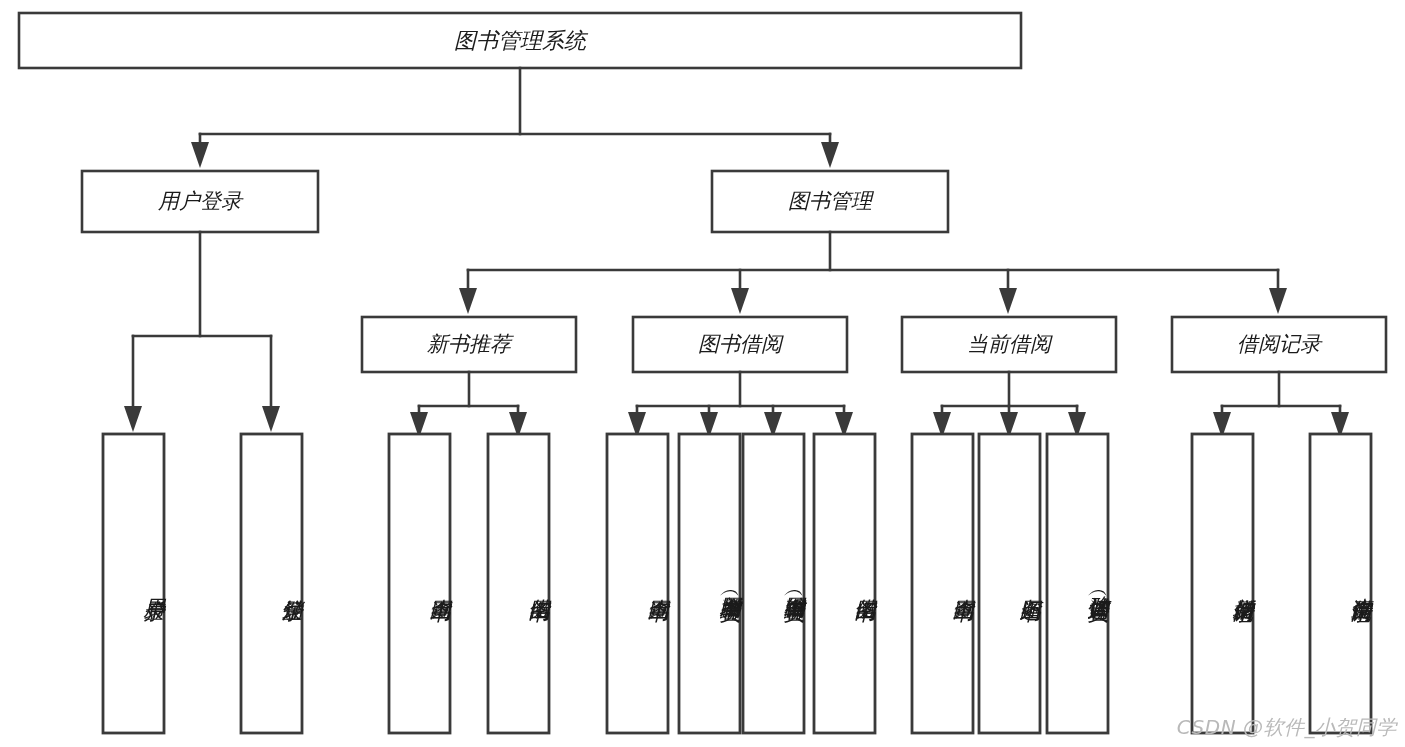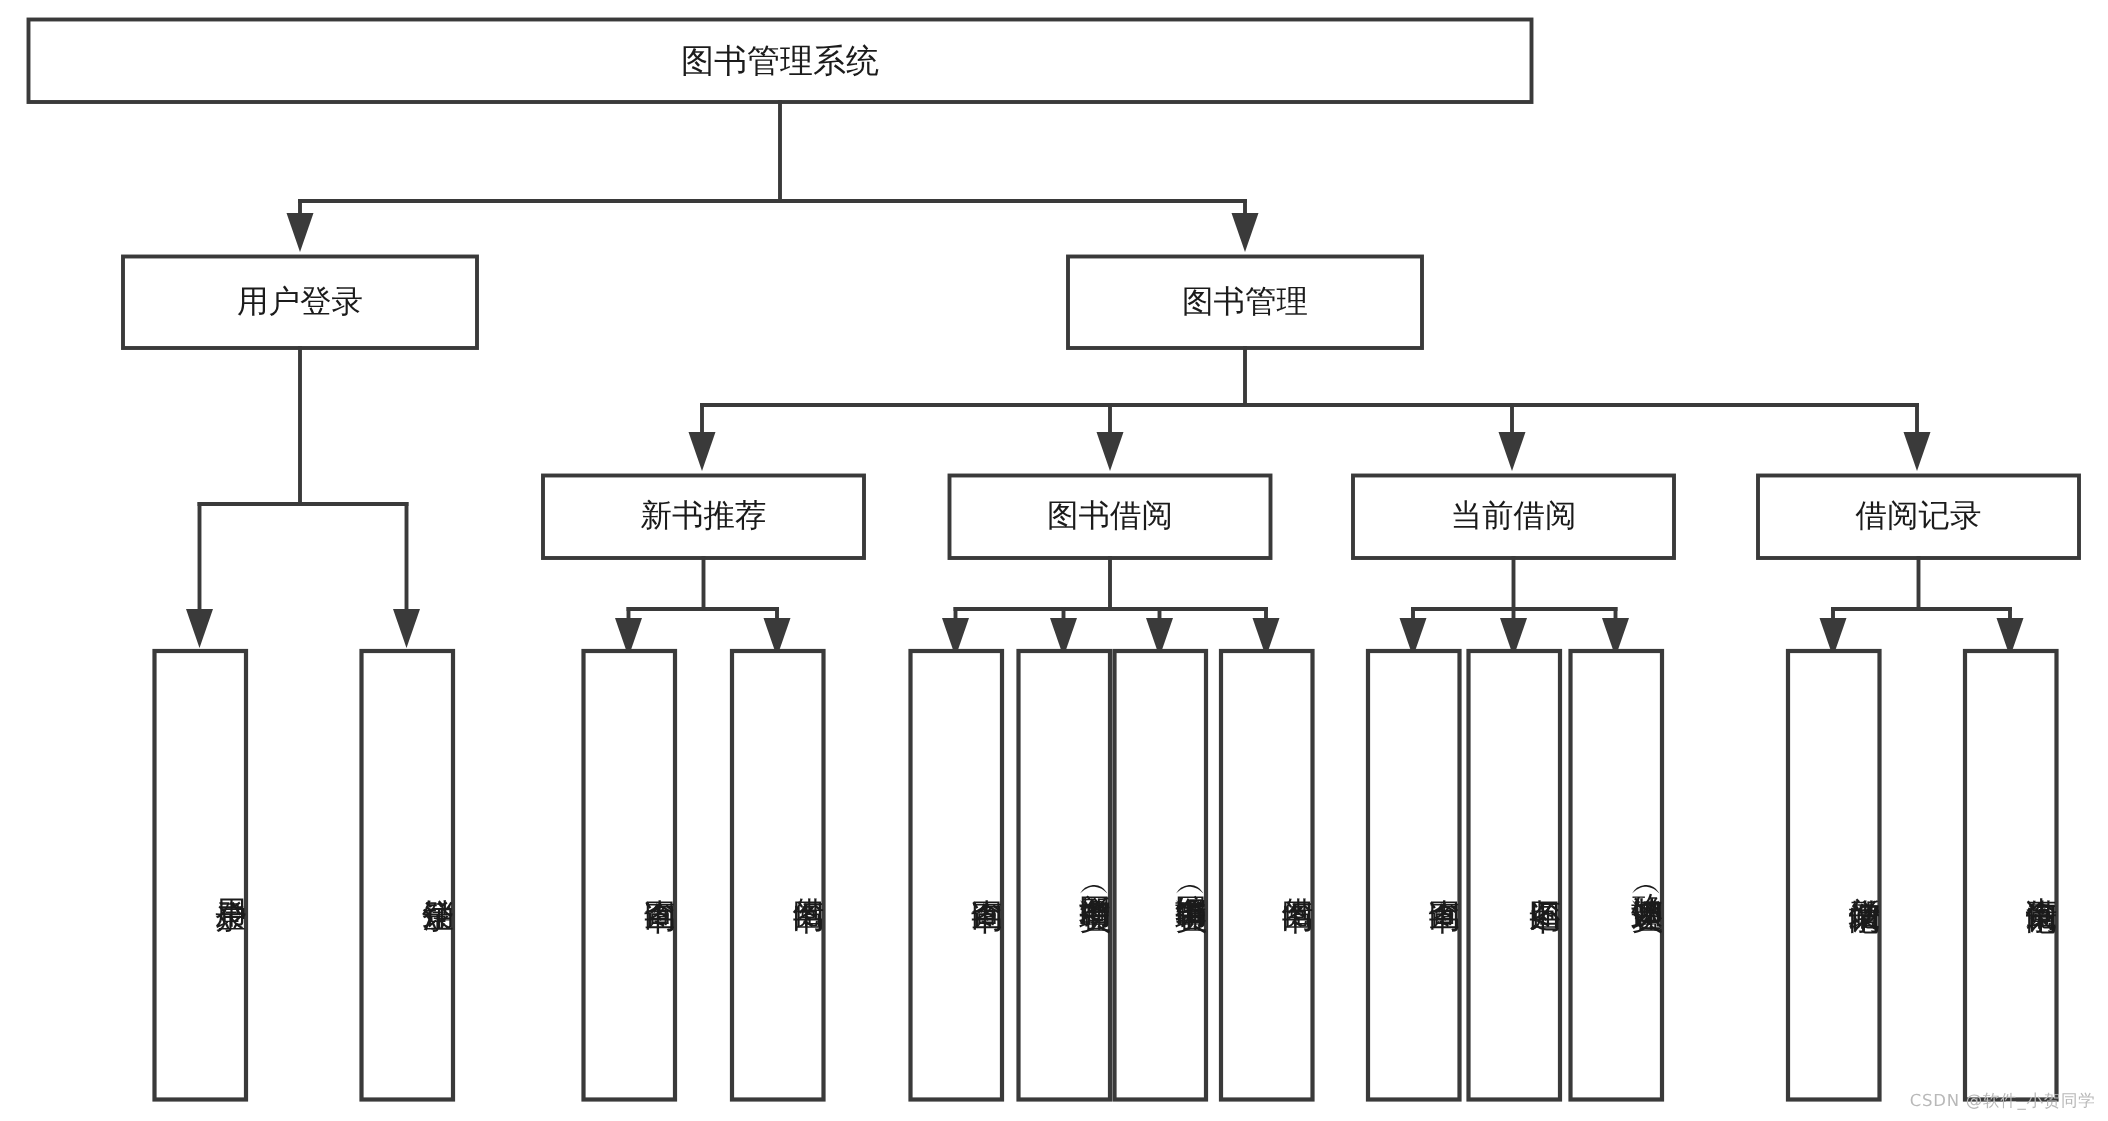--- a/index.html
+++ b/index.html
@@ -11,20 +11,21 @@
     width: 1405px;
     height: 747px;
     font-family: "DejaVu Sans", "Liberation Sans", sans-serif;
     overflow: hidden;
   }
   #diagram-root {
     position: relative;
     width: 1405px;
     height: 747px;
     background: #ffffff;
+    font-style: italic;
   }
   svg.diagram {
     display: block;
     width: 1405px;
     height: 747px;
   }
   .node-rect {
     fill: #ffffff;
     stroke: #3a3a3a;
     stroke-width: 2.6;
@@ -63,21 +64,21 @@
     letter-spacing: 1px;
     text-align: center;
     white-space: nowrap;
     pointer-events: none;
   }
   #watermark {
     position: absolute;
     right: 8px;
     bottom: 6px;
     font-family: "DejaVu Sans", "Liberation Sans", sans-serif;
-    font-size: 11px;
+    font-size: 20px;
     color: #b9b9b9;
     letter-spacing: 0.5px;
     white-space: nowrap;
   }
 </style>
 </head>
 <body>
 
 <div id="diagram-root">
 

